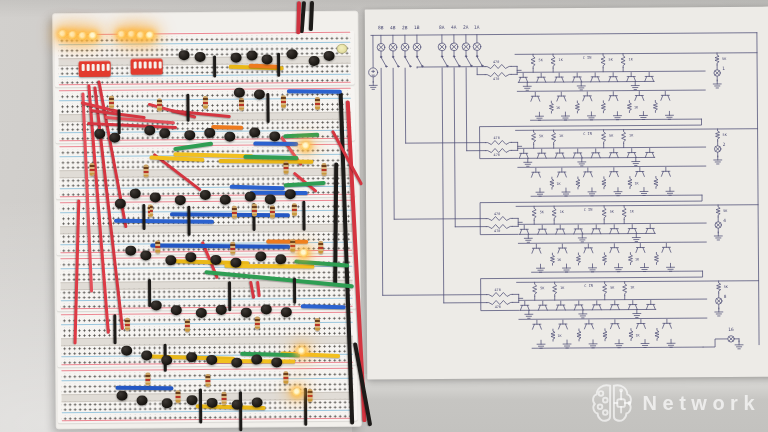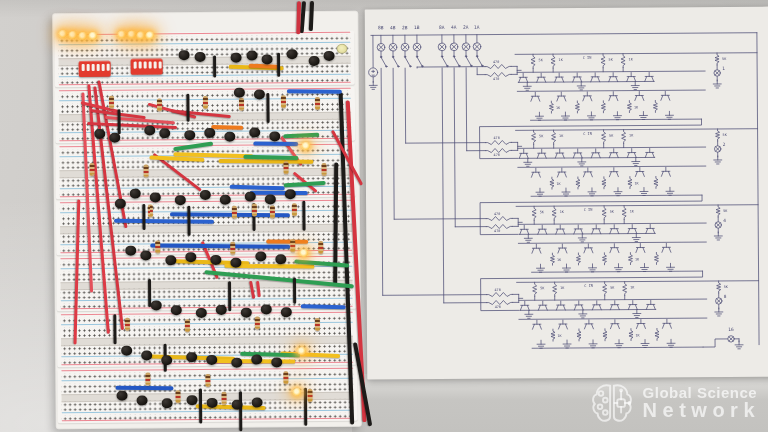--- a/index.html
+++ b/index.html
@@ -424,17 +424,16 @@
       <circle cx="12.5" cy="14" r="2.4"></circle>
         <circle cx="17" cy="21" r="2.4"></circle>
       <circle cx="11.5" cy="28" r="2.4"></circle>
         <circle cx="17" cy="34" r="2.4"></circle>
       <rect x="29.5" y="20" width="8" height="8" rx="2"></rect>
       <path d="M33.5,12 v8 M33.5,28 v6 M29.5,24 h-3 M37.5,24 h3.5"></path>
       <circle cx="33.5" cy="10.8" r="1"></circle>
         <circle cx="42.2" cy="24" r="1"></circle>
     </svg>
     <div class="txt">
-      <span class="l1">Global Science</span>
       <span class="l2">Network</span>
     </div>
   </div>
 </div>
 
 </body></html>

